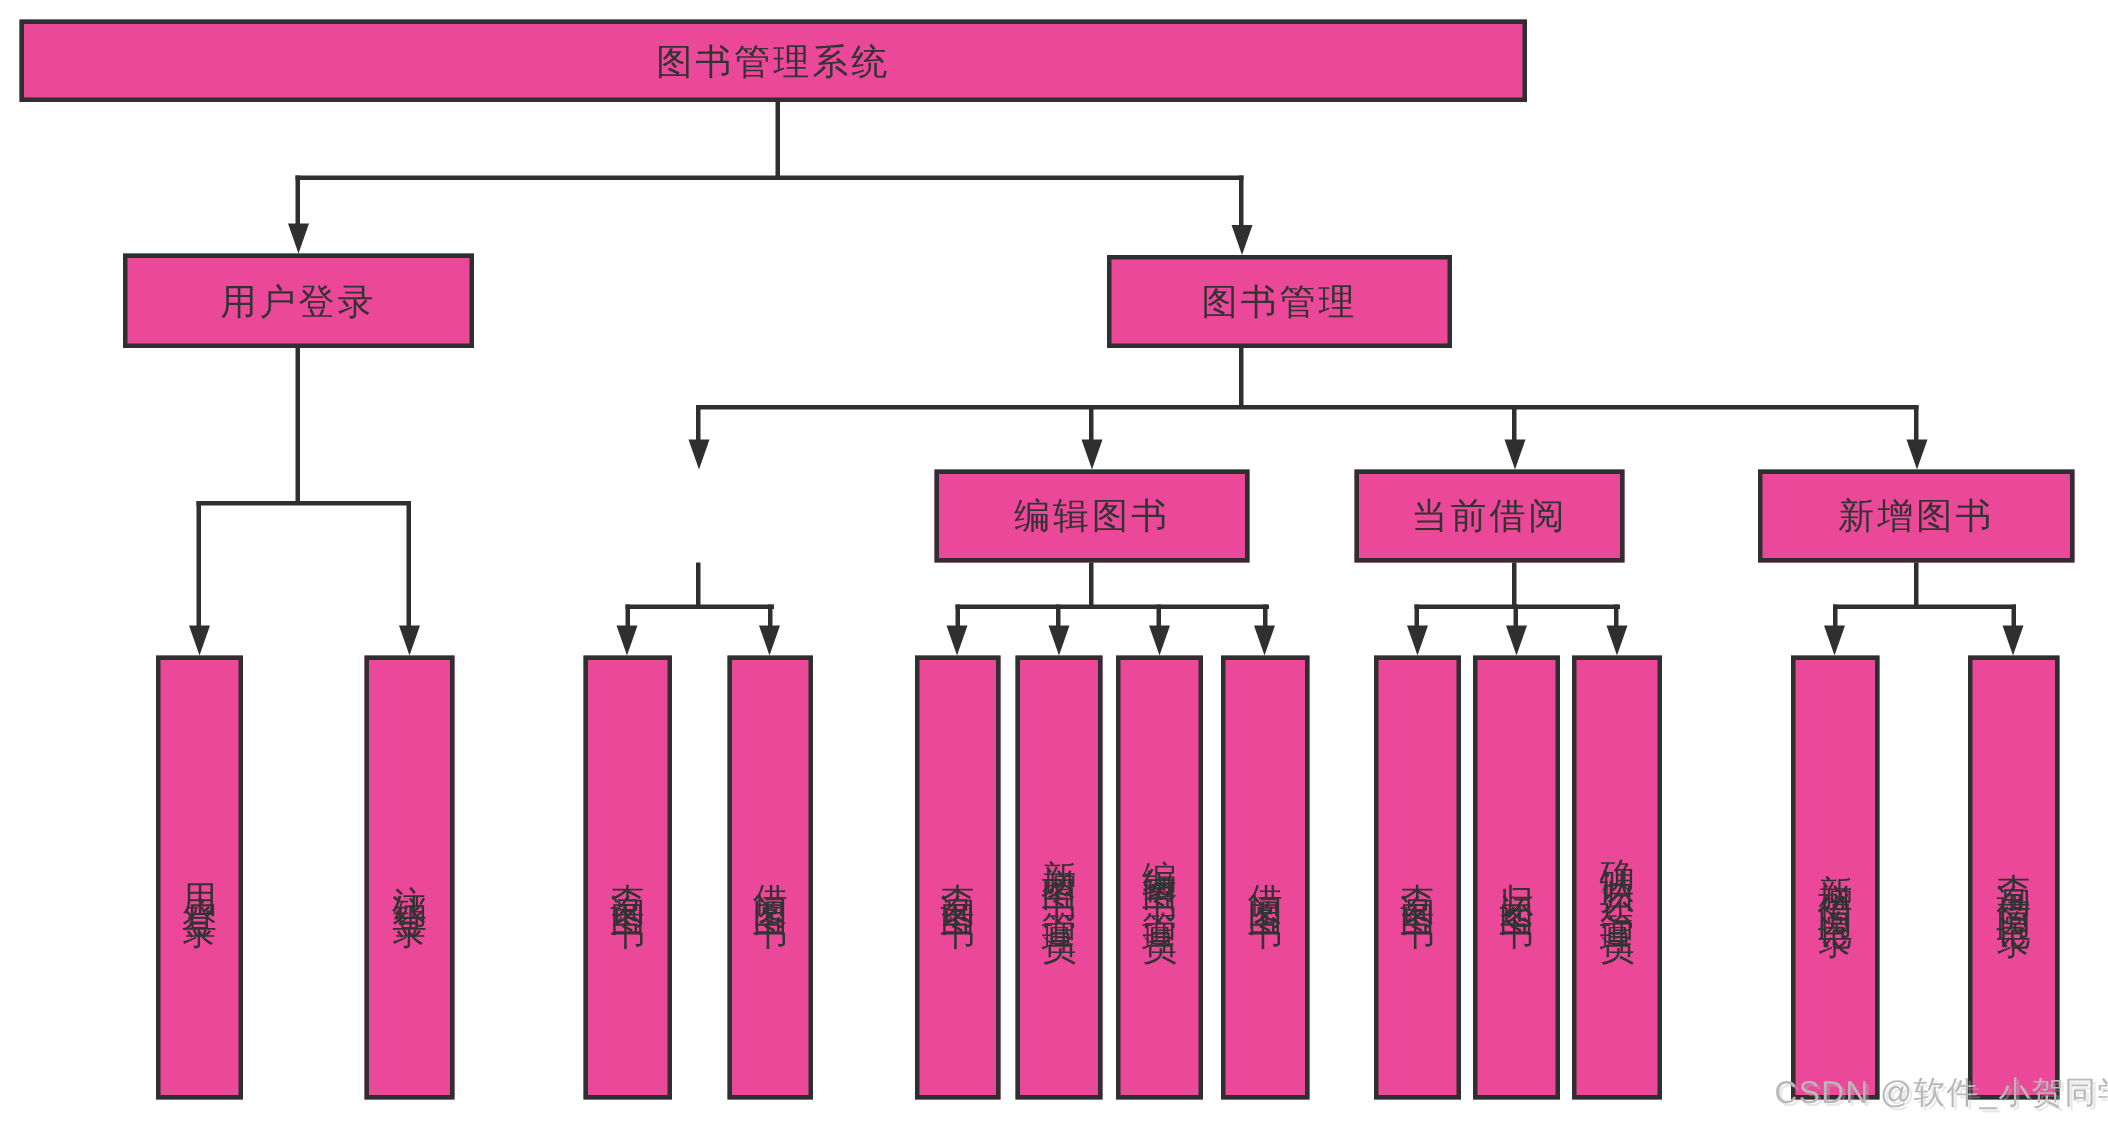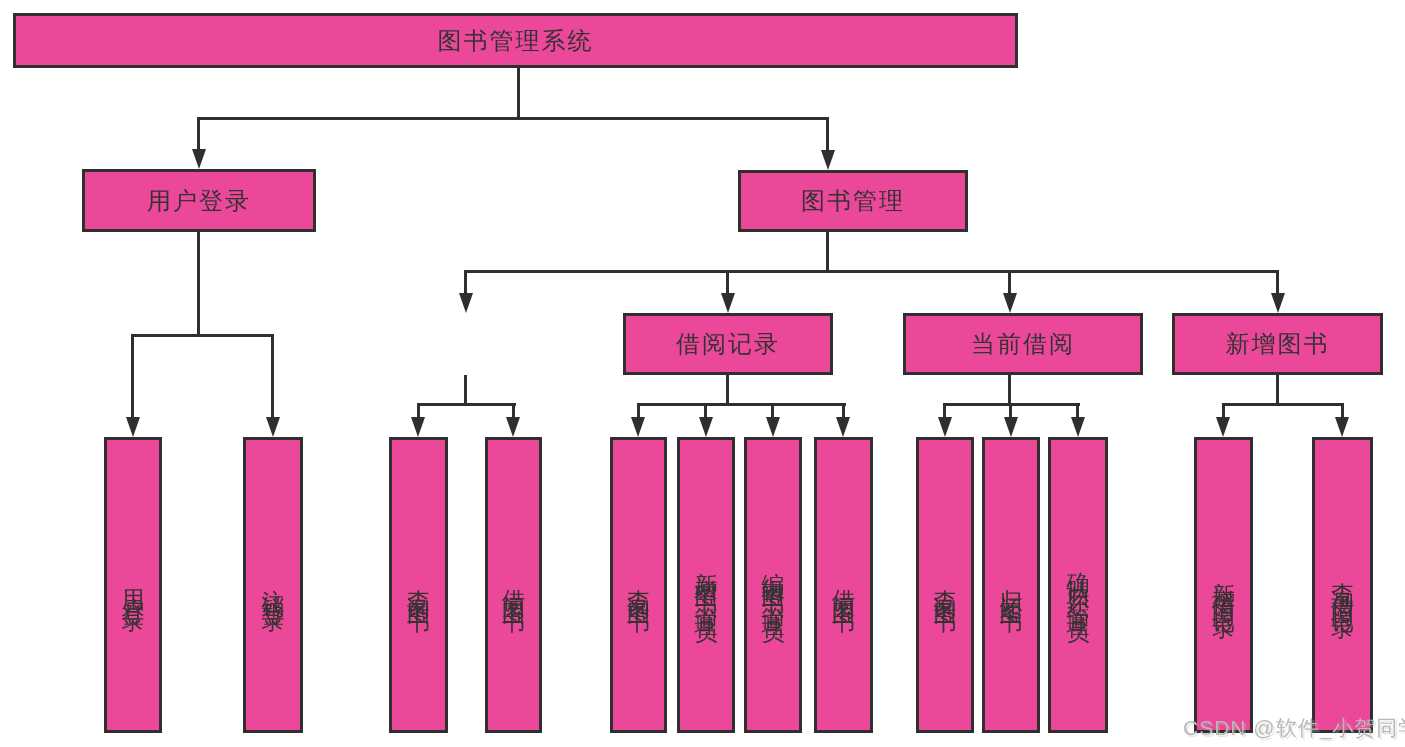--- a/index.html
+++ b/index.html
@@ -65,22 +65,22 @@
 </head>
 <body>
 
 <div class="canvas">
 
   <div class="box hbox" style="left:13px; top:13px; width:1005px; height:55px;">图书管理系统</div>
 
   <div class="box hbox" style="left:82px; top:169px; width:234px; height:63px;">用户登录</div>
   <div class="box hbox" style="left:738px; top:170px; width:230px; height:62px;">图书管理</div>
 
-  <div class="box hbox" style="left:623px; top:313px; width:210px; height:62px;">借阅记录</div>
-  <div class="box hbox" style="left:903px; top:313px; width:240px; height:62px;">当前借阅</div>
+  <div class="box hbox" style="left:623px; top:313px; width:210px; height:62px;">编辑图书</div>
+  <div class="box hbox" style="left:903px; top:313px; width:180px; height:62px;">当前借阅</div>
   <div class="box hbox" style="left:1172px; top:313px; width:211px; height:62px;">新增图书</div>
 
   <div class="box vbox" style="left:104px; top:437px; width:58px; height:296px;">
     <span class="vtext">用户登录</span>
   </div>
   <div class="box vbox" style="left:243px; top:437px; width:60px; height:296px;">
     <span class="vtext">注销登录</span>
   </div>
 
   <div class="box vbox" style="left:389px; top:437px; width:59px; height:296px;">

